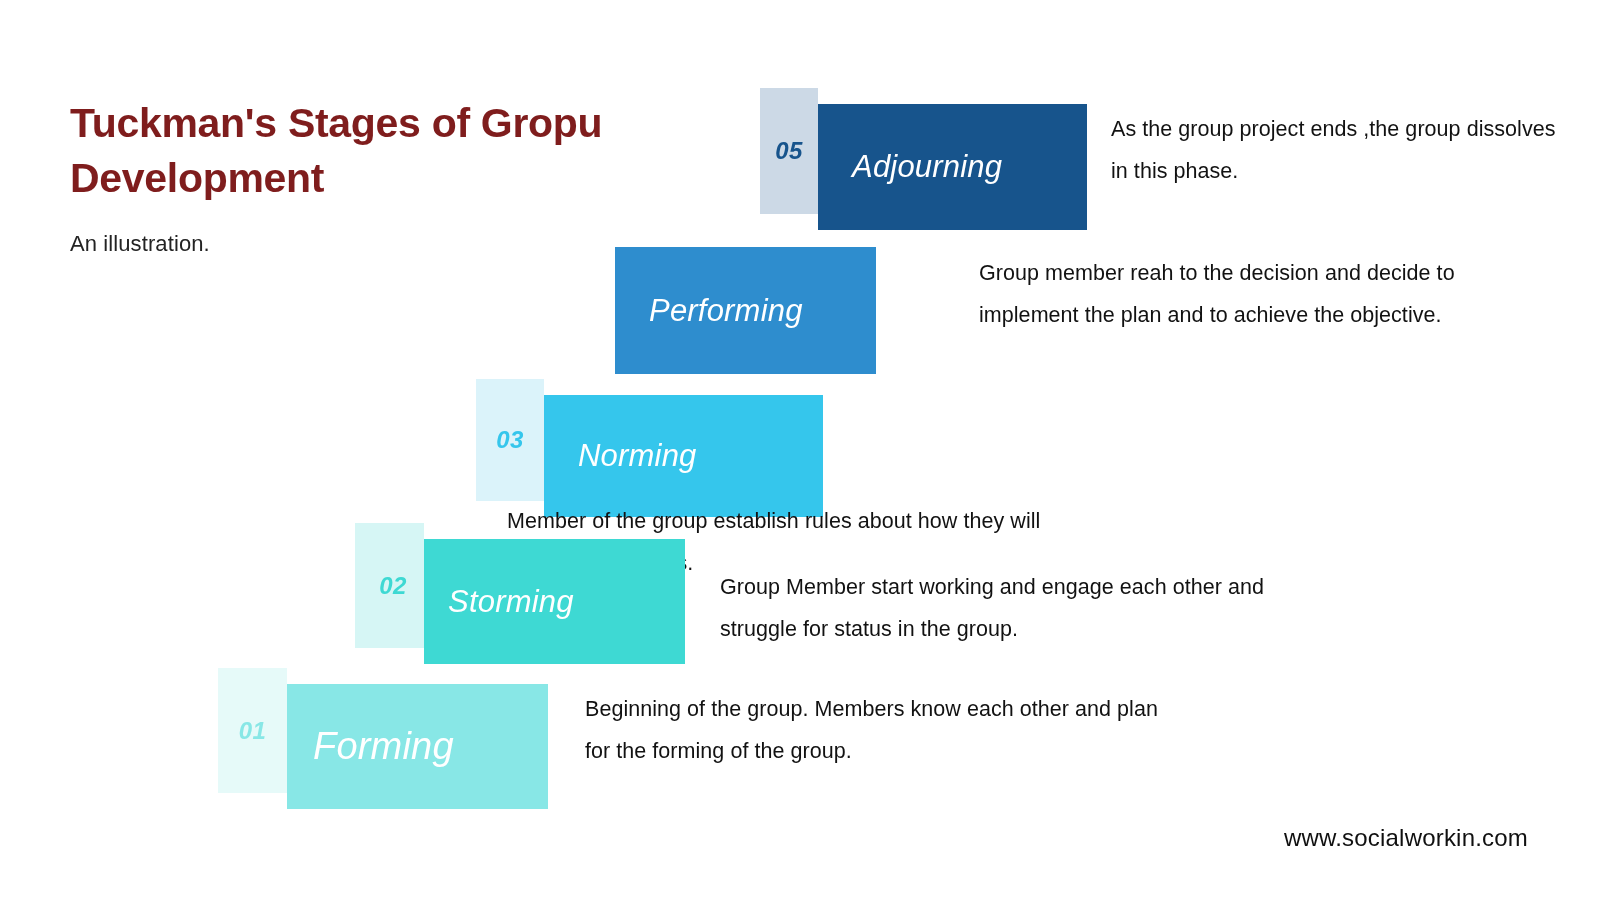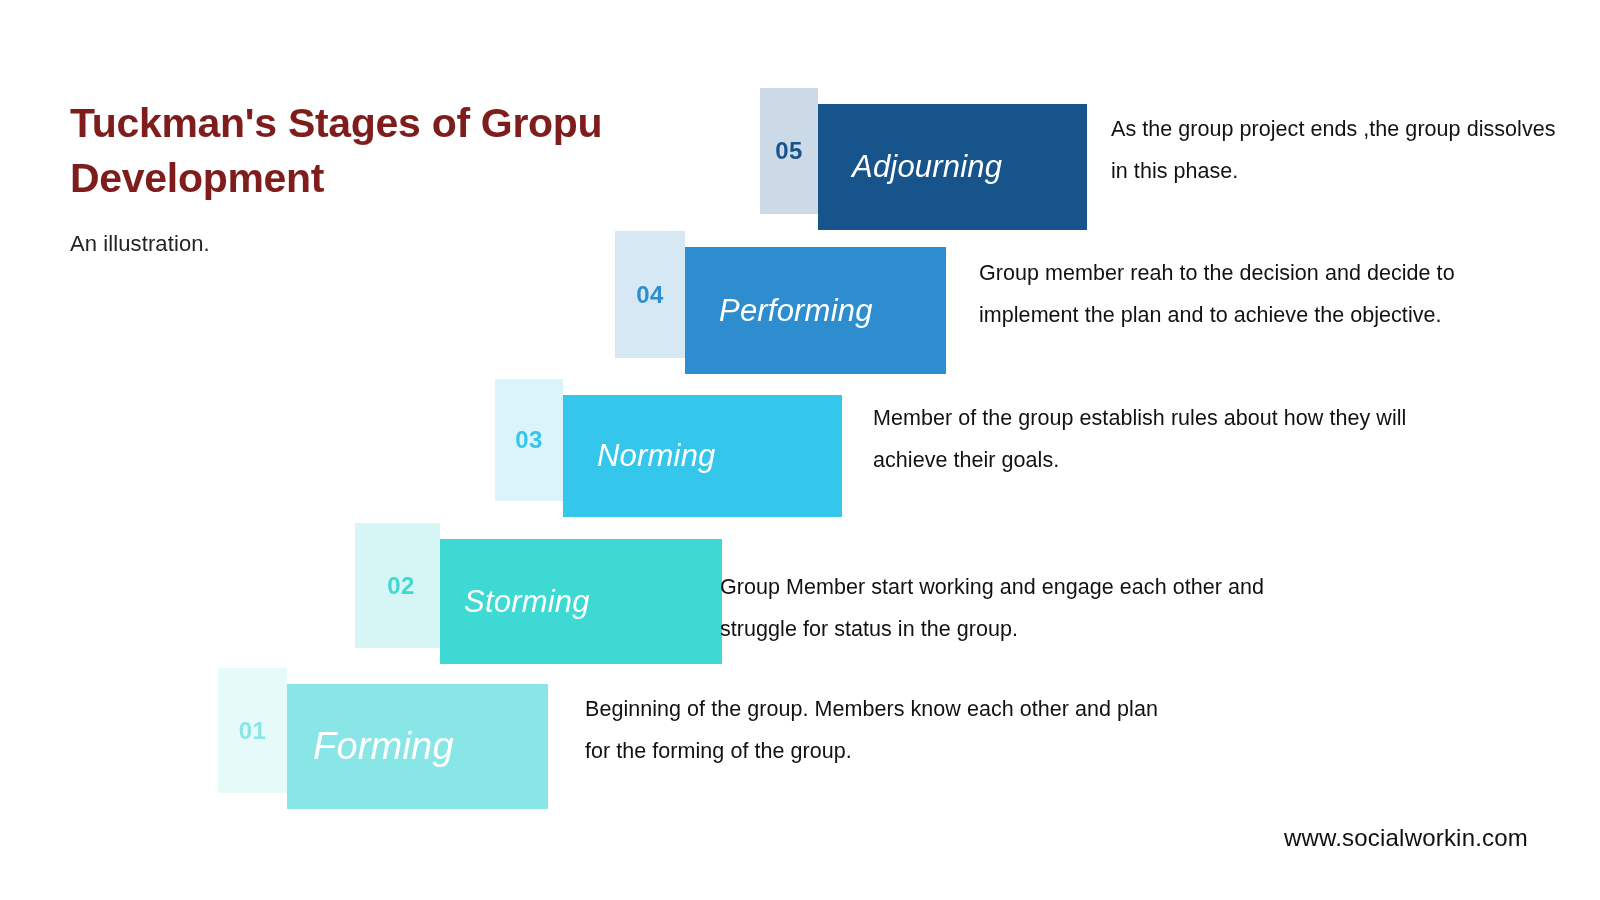--- a/index.html
+++ b/index.html
@@ -55,20 +55,21 @@
     align-items: center;
     flex: none;
   }
 
   .stage-number-block {
     display: flex;
     align-items: center;
     justify-content: center;
     flex: none;
     height: 100%;
+    font-style: italic;
   }
 
   .stage-number {
     font-size: 24px;
     font-weight: bold;
     letter-spacing: 0.4px;
   }
 
   .stage-name-block {
     display: flex;
@@ -101,30 +102,30 @@
   #row-5 .stage-number-block { width: 58px; }
   #row-5 .stage-name-block   { width: 269px; }
   #row-5 .stage-desc { width: 470px; padding-left: 24px; }
 
   #row-4 { left: 615px; top: 231px; }
   #row-4 .stage-bar        { width: 331px; height: 127px; }
   #row-4 .stage-number-block { width: 70px; }
   #row-4 .stage-name-block   { width: 261px; }
   #row-4 .stage-desc { width: 600px; padding-left: 33px; }
 
-  #row-3 { left: 495px; top: 379px; }
+  #row-3 { left: 476px; top: 379px; flex-direction: column; }
   #row-3 .stage-bar        { width: 347px; height: 122px; }
   #row-3 .stage-number-block { width: 68px; }
   #row-3 .stage-name-block   { width: 279px; }
   #row-3 .stage-desc { width: 580px; padding-left: 31px; }
 
   #row-2 { left: 355px; top: 523px; }
   #row-2 .stage-bar        { width: 330px; height: 125px; }
-  #row-2 .stage-number-block { width: 85px; padding-left: 7px; }
-  #row-2 .stage-name-block   { width: 282px; padding-left: 24px; }
+  #row-2 .stage-number-block { width: 69px; padding-left: 7px; }
+  #row-2 .stage-name-block   { width: 261px; padding-left: 24px; }
   #row-2 .stage-desc { width: 600px; padding-left: 35px; }
 
   #row-1 { left: 218px; top: 668px; }
   #row-1 .stage-bar        { width: 330px; height: 125px; }
   #row-1 .stage-number-block { width: 69px; }
   #row-1 .stage-name-block   { width: 261px; padding-left: 26px; }
   #row-1 .stage-name { font-size: 38px; }
   #row-1 .stage-desc { width: 610px; padding-left: 37px; }
 
   
@@ -154,23 +155,20 @@
       </div>
       <div class="stage-name-block" style="background: rgb(23, 84, 140);">
         <span class="stage-name">Adjourning</span>
       </div>
     </div>
     <div class="stage-desc" style="color: rgb(18, 18, 18);">As the group project ends ,the group dissolves in this phase.</div>
   </div>
 
   <div class="stage-row" id="row-4">
     <div class="stage-bar">
-      <div class="stage-number-block" style="background: rgb(215, 232, 245);">
-        <span class="stage-number" style="color: rgb(46, 141, 206);">04</span>
-      </div>
       <div class="stage-name-block" style="background: rgb(46, 141, 206);">
         <span class="stage-name">Performing</span>
       </div>
     </div>
     <div class="stage-desc" style="color: rgb(18, 18, 18);">Group member reah to the decision and decide to implement the plan and to achieve the objective.</div>
   </div>
 
   <div class="stage-row" id="row-3">
     <div class="stage-bar">
       <div class="stage-number-block" style="background: rgb(219, 243, 250);">

